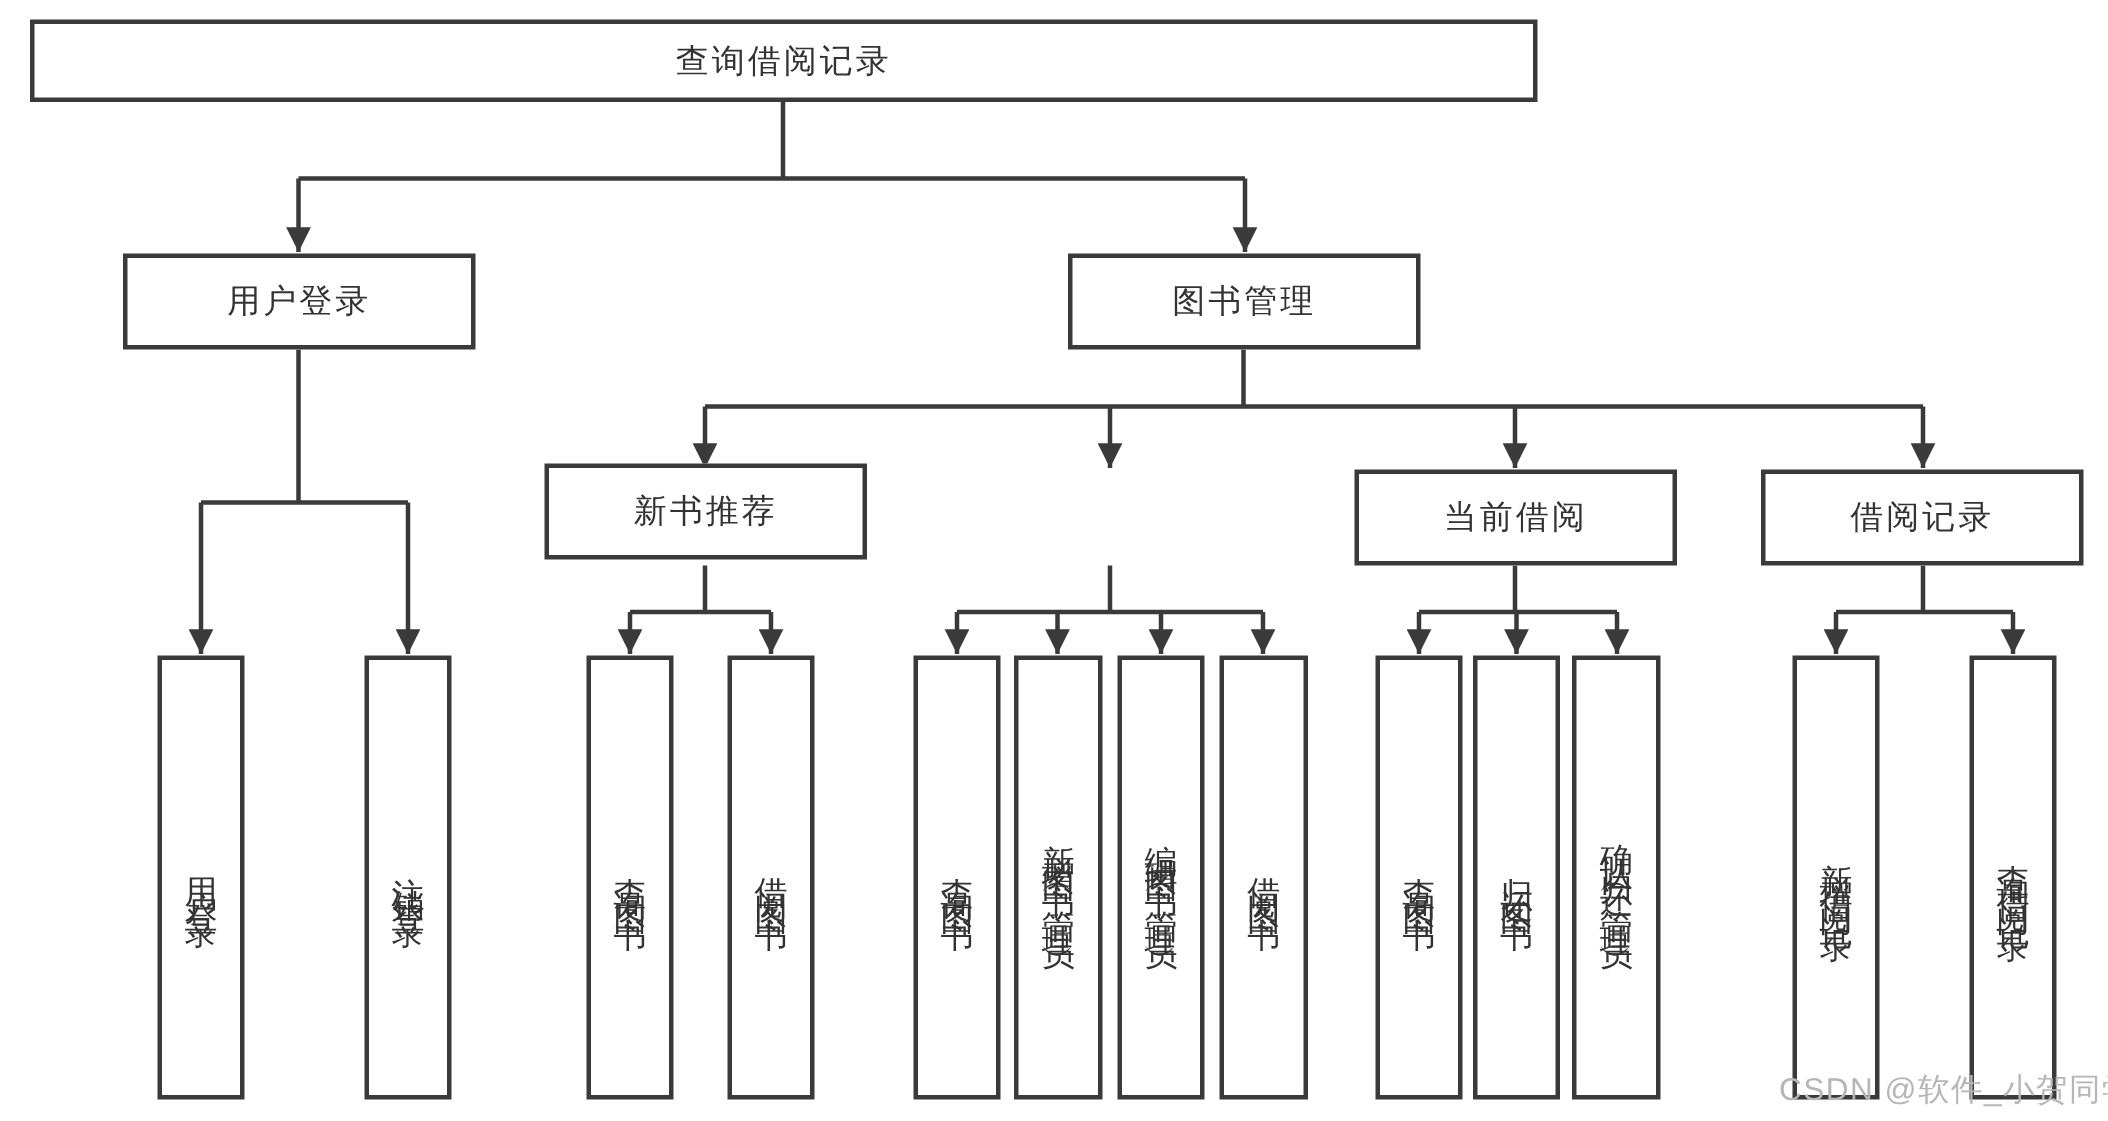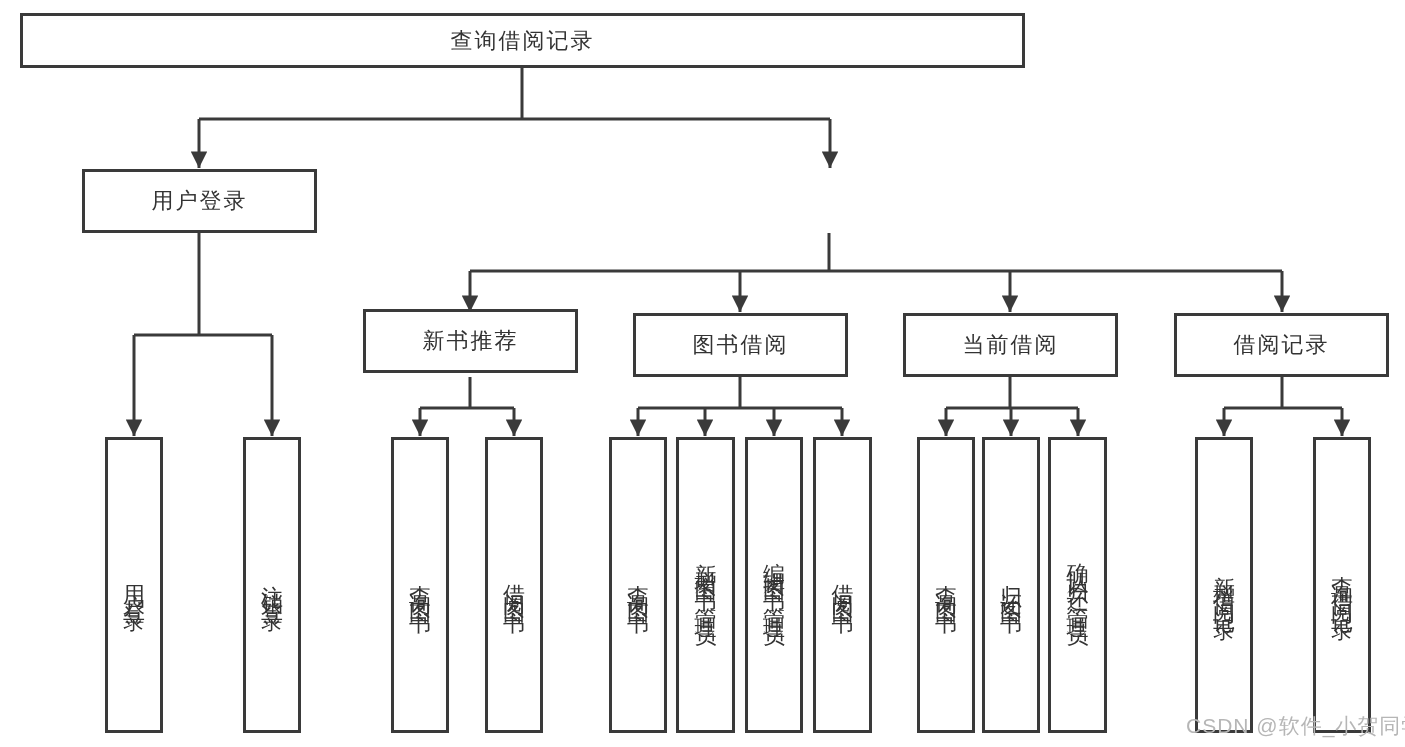--- a/index.html
+++ b/index.html
@@ -92,23 +92,23 @@
     <line class="ln" x1="946" y1="408" x2="946" y2="436" marker-end="url(#arrow)"></line>
     <line class="ln" x1="1011" y1="408" x2="1011" y2="436" marker-end="url(#arrow)"></line>
     <line class="ln" x1="1078" y1="408" x2="1078" y2="436" marker-end="url(#arrow)"></line>
     <line class="ln" x1="1224" y1="408" x2="1224" y2="436" marker-end="url(#arrow)"></line>
     <line class="ln" x1="1342" y1="408" x2="1342" y2="436" marker-end="url(#arrow)"></line>
   </svg>
 
   <div class="box h" style="left:20px;top:13px;width:1005px;height:55px">查询借阅记录</div>
 
   <div class="box h" style="left:82px;top:169px;width:235px;height:64px">用户登录</div>
+  <div class="box h" style="left:712px;top:169px;width:235px;height:64px">图书管理</div>
 
   <div class="box h" style="left:363px;top:309px;width:215px;height:64px">新书推荐</div>
-  <div class="box h" style="left:633px;top:313px;width:215px;height:64px">图书借阅</div>
   <div class="box h" style="left:903px;top:313px;width:215px;height:64px">当前借阅</div>
   <div class="box h" style="left:1174px;top:313px;width:215px;height:64px">借阅记录</div>
 
   <div class="box v" style="left:105px;top:437px;width:58px;height:296px">用户登录</div>
   <div class="box v" style="left:243px;top:437px;width:58px;height:296px">注销登录</div>
 
   <div class="box v" style="left:391px;top:437px;width:58px;height:296px">查询图书</div>
   <div class="box v" style="left:485px;top:437px;width:58px;height:296px">借阅图书</div>
 
   <div class="box v" style="left:609px;top:437px;width:58px;height:296px">查询图书</div>

